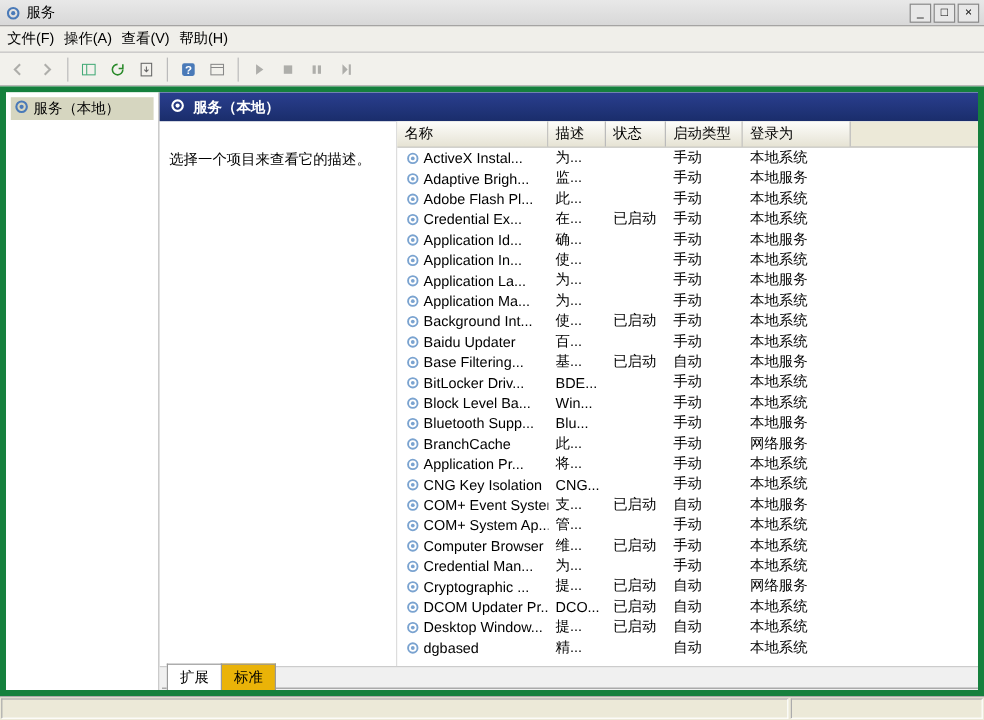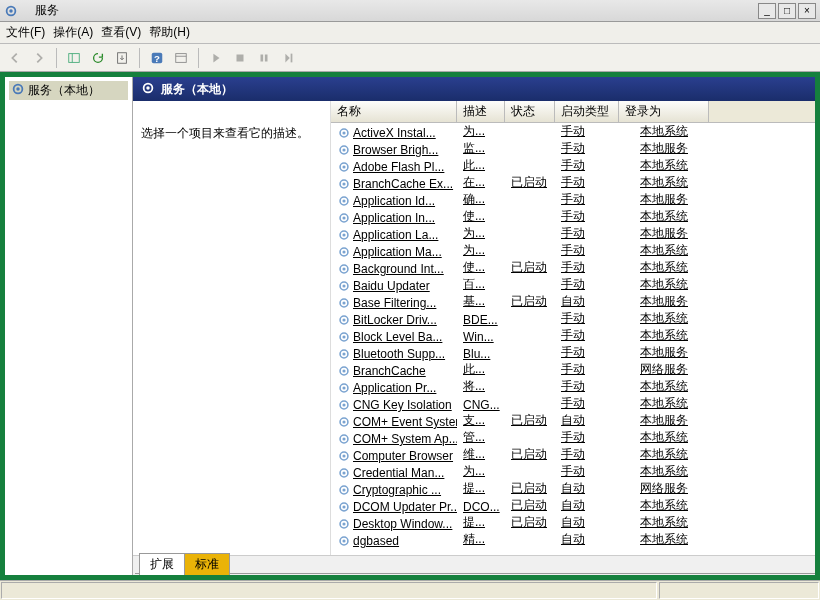--- a/index.html
+++ b/index.html
@@ -1,19 +1,19 @@
 <!DOCTYPE html>
 <html><head>
 <meta charset="utf-8">
 <style>
 * { box-sizing: border-box; margin: 0; padding: 0; }
 body { font-family: "SimSun", "宋体", sans-serif; font-size: 12px; background: #d4d0c8; width: 820px; height: 600px; overflow: hidden; color: #000; }
 .titlebar { height: 22px; background: linear-gradient(#e8e8e8,#d8d8d8); border-bottom: 1px solid #999; display: flex; align-items: center; padding: 0 4px; }
 .titlebar .app-icon svg { width: 14px; height: 14px; display: block; }
-.titlebar .title { margin-left: 17px; flex: 1; }
+.titlebar .title { margin-left: 4px; flex: 1; }
 .titlebar .winbtns { display: flex; gap: 2px; }
 .titlebar .winbtn { width: 18px; height: 16px; border: 1px solid #888; background: #e8e8e8; display: flex; align-items: center; justify-content: center; font-size: 10px; line-height: 1; cursor: default; }
 .menubar { height: 22px; background: #f0efea; border-bottom: 1px solid #bbb; display: flex; align-items: center; padding: 0 6px; gap: 8px; }
 .menubar .menu-item { cursor: default; }
 .toolbar { height: 28px; background: #f2f1ec; border-bottom: 1px solid #aaa; display: flex; align-items: center; padding: 0 4px; gap: 2px; }
 .tb-btn { width: 22px; height: 22px; display: flex; align-items: center; justify-content: center; border: 1px solid transparent; }
 .tb-sep { width: 1px; height: 20px; background: #bbb; margin: 0 4px; }
 .tb-btn svg { width: 14px; height: 14px; }
 .disabled { opacity: 0.35; }
 .body-area { display: flex; height: calc(600px - 22px - 22px - 28px - 20px); background: #fff; border: 5px solid #15803d; margin: 0; }
@@ -23,27 +23,27 @@
 .gear-icon svg { width: 14px; height: 14px; }
 .main-pane { flex: 1; display: flex; flex-direction: column; background: #fff; position: relative; }
 .header-band { height: 24px; background: linear-gradient(#2a3f8f,#1a2d6b); color: #fff; display: flex; align-items: center; padding: 0 8px; gap: 6px; font-weight: bold; }
 .header-band svg { width: 14px; height: 14px; }
 .content-split { flex: 1; display: flex; overflow: hidden; }
 .detail-pane { width: 198px; padding: 24px 8px; border-right: 1px solid #ddd; }
 .list-pane { flex: 1; display: flex; flex-direction: column; overflow: hidden; }
 .list-header { display: flex; background: #ece9d8; border-bottom: 1px solid #bbb; }
 .col-h { border-right: 1px solid #bbb; padding: 2px 6px; font-size: 12px; background: linear-gradient(#fdfdfb,#e6e3d4); cursor: default; white-space: nowrap; overflow: hidden; }
 .list-body { flex: 1; overflow-y: scroll; overflow-x: hidden; }
-.row { display: flex; height: 17px; align-items: flex-end; text-decoration: underline; }
+.row { display: flex; height: 17px; align-items: center; }
 .cell { padding: 0 6px; white-space: nowrap; overflow: hidden; font-size: 12px; }
 .c0 { width: 126px; display: flex; align-items: center; gap: 2px; }
 .c1 { width: 48px; }
 .c2 { width: 50px; }
 .c3 { width: 64px; }
-.c4 { width: 90px; margin-left: 15px; }
+.c4 { width: 90px; }
 .svc-icon svg { width: 14px; height: 14px; display: block; }
 .tabs { height: 20px; display: flex; align-items: flex-end; padding-left: 2px; background: #f0f0f0; border-top: 1px solid #ccc; }
 .tab { padding: 2px 10px; border: 1px solid #999; border-bottom: none; background: #eab308; font-size: 12px; margin-right: -1px; position: relative; cursor: default; }
 .tab.active { background: #fff; z-index: 2; }
 .tabline { flex: 1; border-top: 1px solid #999; height: 1px; align-self: flex-end; margin-bottom: 1px; }
 .statusbar { height: 20px; background: #ece9d8; border-top: 1px solid #aaa; display: flex; }
 .status-cell { border: 1px inset #fff; flex: 1; margin: 1px; }
 .status-cell.short { flex: 0 0 160px; }
 .list-body::-webkit-scrollbar { width: 16px; }
 .list-body::-webkit-scrollbar-track { background: #e8e8e8; border-left: 1px solid #ccc; }
@@ -191,21 +191,21 @@
               <div class="cell c4">本地系统</div>
             </div>
             <div class="row">
               <div class="cell c0">
                 <span class="svc-icon">
                   <svg viewBox="0 0 16 16">
                     <circle cx="8" cy="8" r="4.5" fill="none" stroke="#7aa3d0" stroke-width="1.8"></circle>
                     <circle cx="8" cy="8" r="1.8" fill="#7aa3d0"></circle>
                   </svg>
                 </span>
-                <span>Browser Brigh...</span>
+                <span>Adaptive Brigh...</span>
               </div>
               <div class="cell c1">监...</div>
               <div class="cell c2"></div>
               <div class="cell c3">手动</div>
               <div class="cell c4">本地服务</div>
             </div>
             <div class="row">
               <div class="cell c0">
                 <span class="svc-icon">
                   <svg viewBox="0 0 16 16">
@@ -221,21 +221,21 @@
               <div class="cell c4">本地系统</div>
             </div>
             <div class="row">
               <div class="cell c0">
                 <span class="svc-icon">
                   <svg viewBox="0 0 16 16">
                     <circle cx="8" cy="8" r="4.5" fill="none" stroke="#7aa3d0" stroke-width="1.8"></circle>
                     <circle cx="8" cy="8" r="1.8" fill="#7aa3d0"></circle>
                   </svg>
                 </span>
-                <span>BranchCache Ex...</span>
+                <span>Credential Ex...</span>
               </div>
               <div class="cell c1">在...</div>
               <div class="cell c2">已启动</div>
               <div class="cell c3">手动</div>
               <div class="cell c4">本地系统</div>
             </div>
             <div class="row">
               <div class="cell c0">
                 <span class="svc-icon">
                   <svg viewBox="0 0 16 16">

